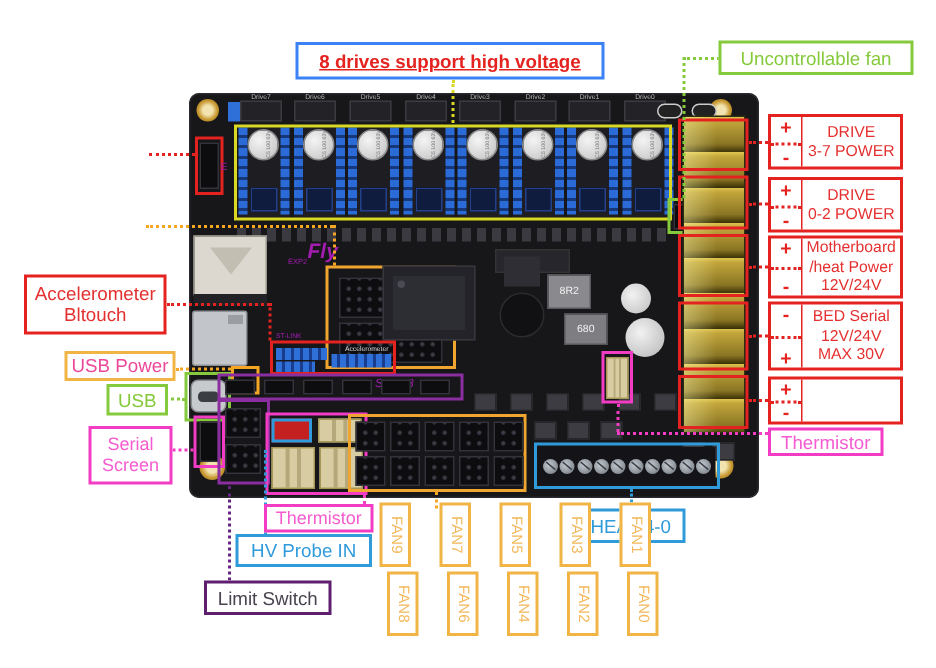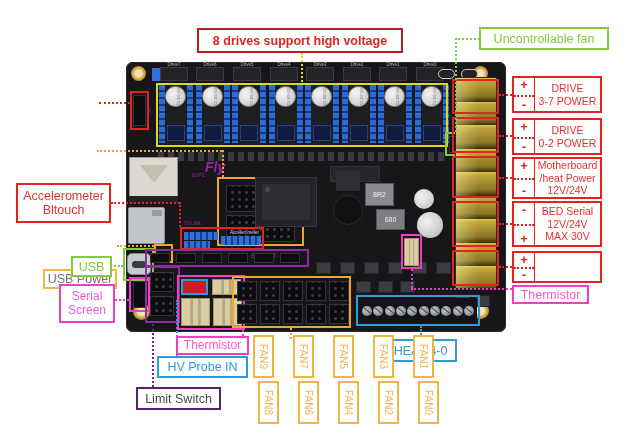--- a/index.html
+++ b/index.html
@@ -3,23 +3,23 @@
 <meta charset="utf-8">
 <style>
   html,body{margin:0;padding:0;background:#ffffff;}
   .canvas{position:relative;width:624px;height:445px;background:#ffffff;overflow:hidden;
           font-family:"Liberation Sans", sans-serif;}
   .abs{position:absolute;}
   
   .lbl{position:absolute;background:#fff;display:flex;align-items:center;justify-content:center;
        text-align:center;box-sizing:border-box;line-height:1.12;}
   .lbl-red{border:2px solid #e42320;color:#e43030;}
-  .lbl-yellow{border:2px solid #b91c1c;color:#e42320;}
+  .lbl-yellow{border:2px solid #3b82f6;color:#e42320;text-decoration:underline;}
   .lbl-green{border:2px solid #85c93c;color:#85c93c;}
-  .lbl-orange{border:2px solid #f0b545;color:#737373;margin-top:35px;}
+  .lbl-orange{border:2px solid #f0b545;color:#ec4899;}
   .lbl-paleorange{border:2px solid #f0c35e;color:#f6c878;}
   .lbl-magenta{border:2px solid #f23cc3;color:#f45cd0;}
   .lbl-blue{border:2px solid #2f9bdb;color:#2f9bdb;}
   .lbl-purple{border:2px solid #5e1f6e;color:#4a4450;}
   
   .lead-h{position:absolute;height:0;border-top:2px dotted;}
   .lead-v{position:absolute;width:0;border-left:2px dotted;}
   .c-red{border-color:#e42320;} .c-yellow{border-color:#d9d925;} .c-green{border-color:#85c93c;}
   .c-orange{border-color:#f5a623;} .c-magenta{border-color:#f23cc3;} .c-blue{border-color:#2f9bdb;}
   .c-purple{border-color:#6b2383;}

